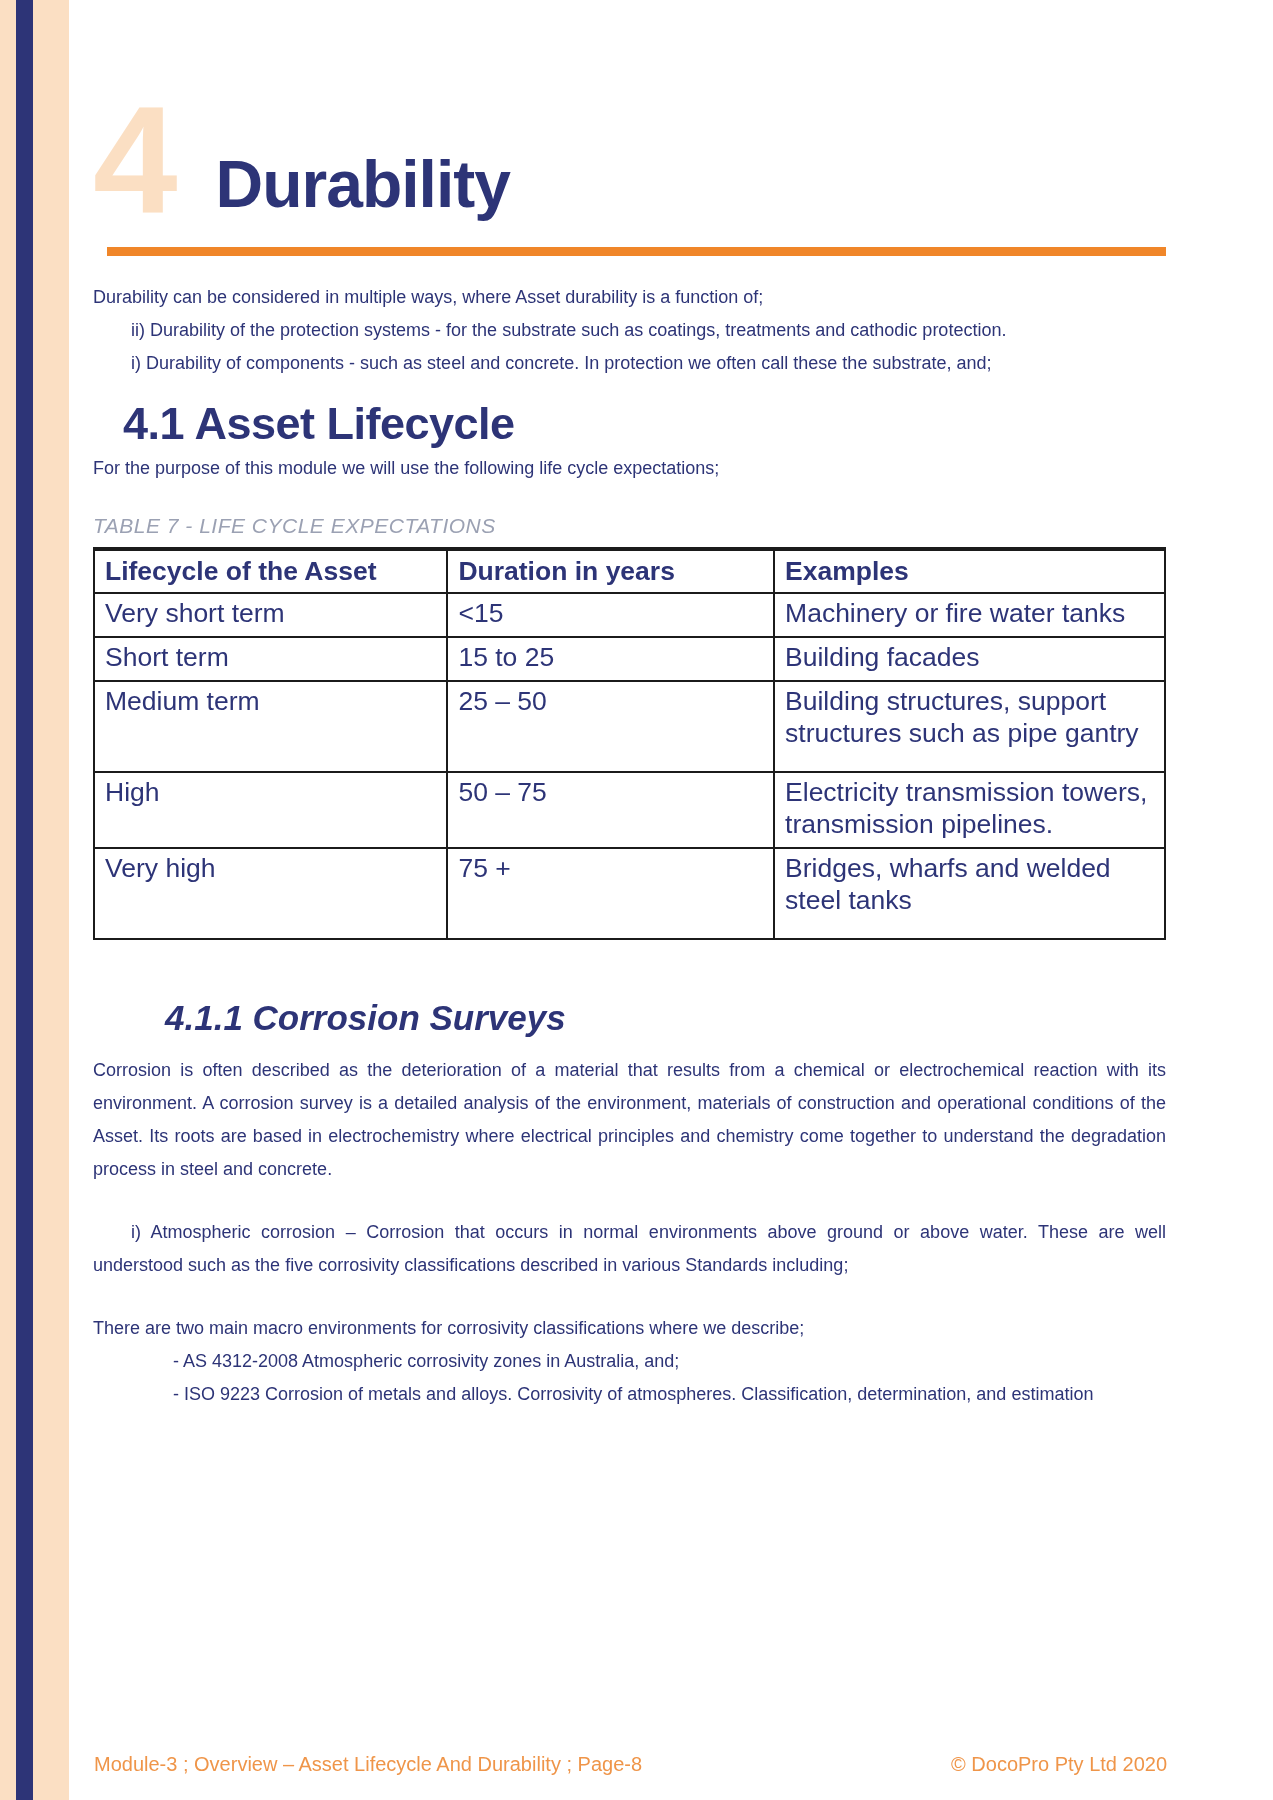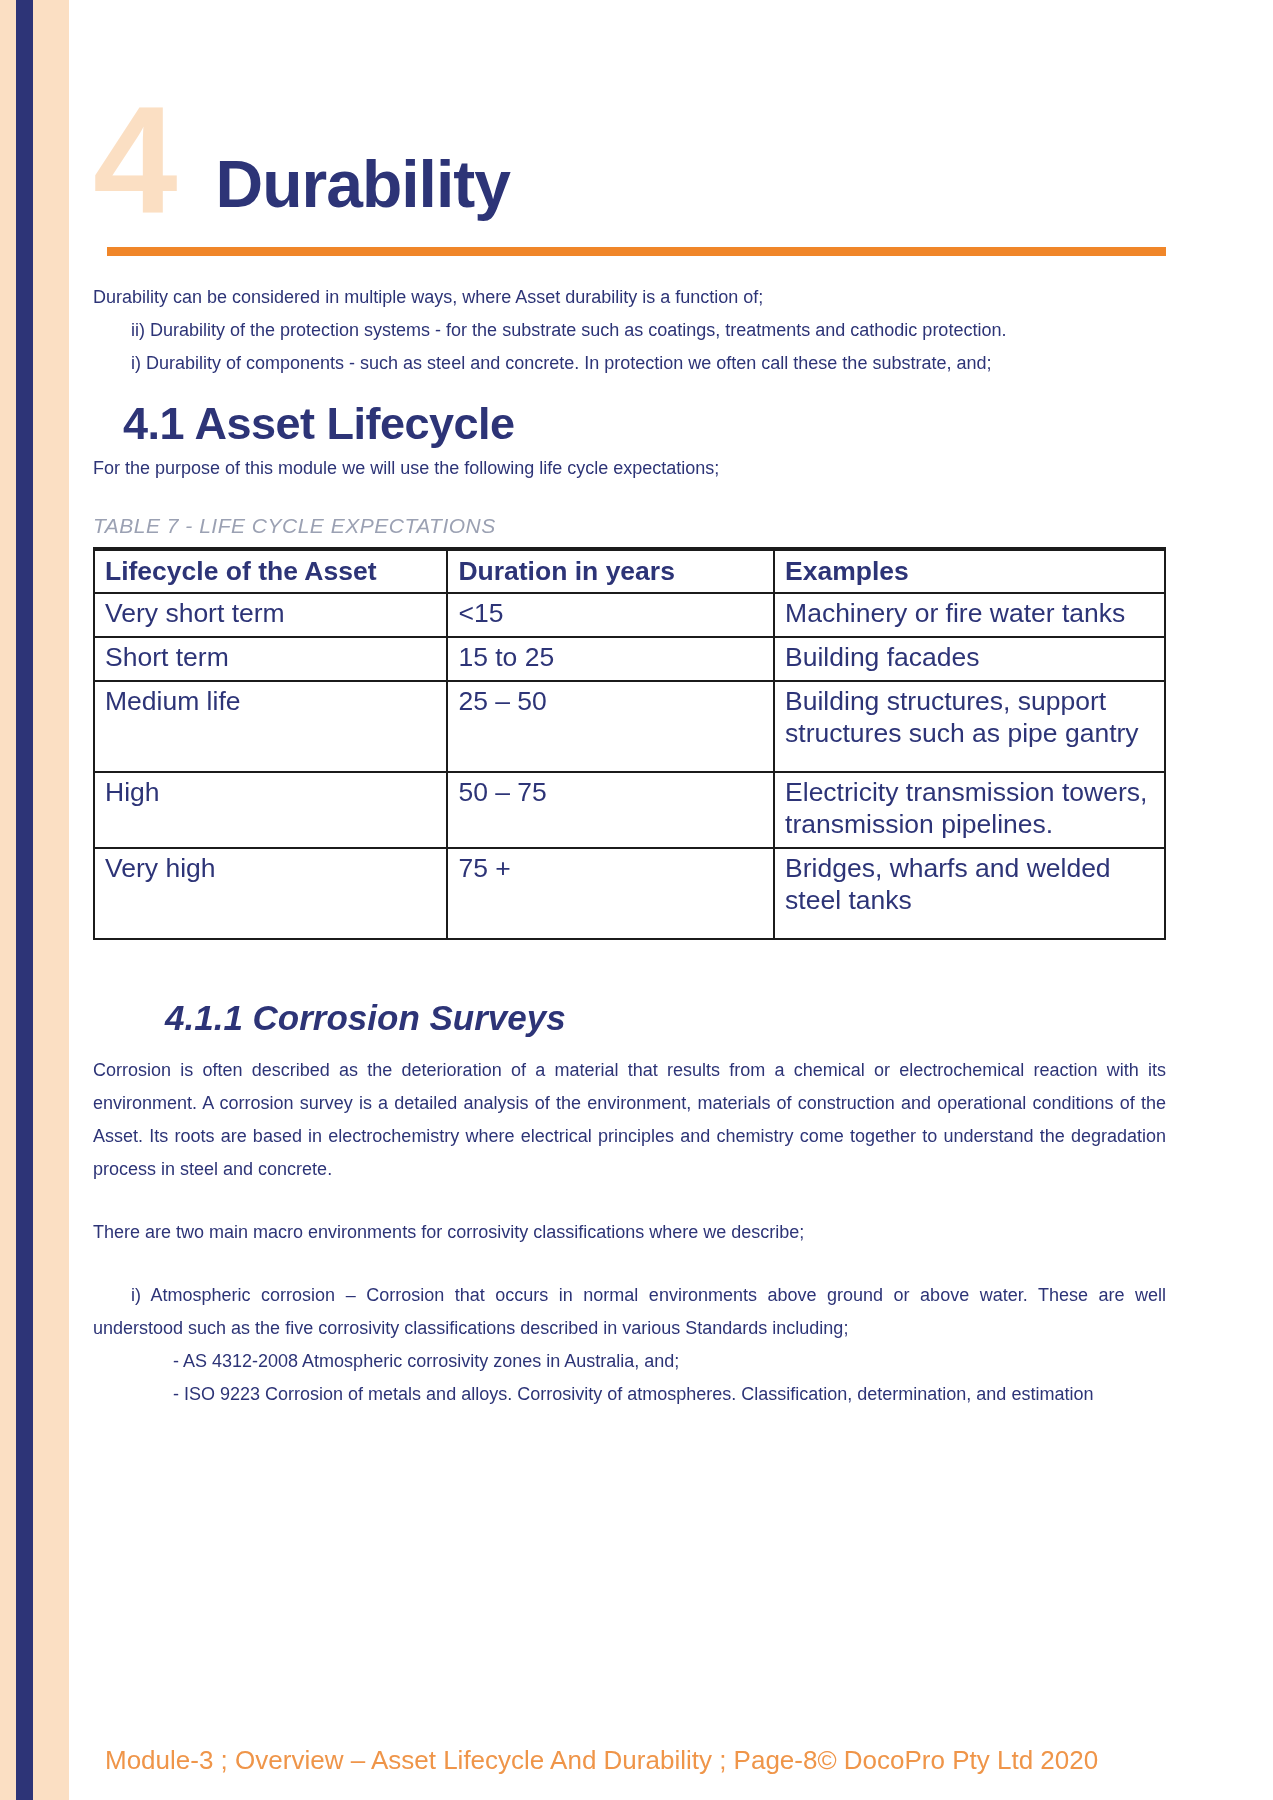--- a/index.html
+++ b/index.html
@@ -120,25 +120,26 @@
     font-style:italic;
     color:var(--navy);
     margin:58px 0 16px 72px;
   }
 
   .para-gap{margin-top:30px;}
   .hang{text-indent:80px;}
 
   .footer{
     position:absolute;
-    left:105px;
+    left:94px;
     width:1073px;
     bottom:24px;
     display:flex;
-    font-size:26px;
+    justify-content:space-between;
+    font-size:20px;
     color:var(--footer-orange);
   }
 </style>
 </head>
 <body>
 
 <div class="page">
   <div class="strip s1"></div>
   <div class="strip s2"></div>
   <div class="strip s3"></div>
@@ -175,43 +176,43 @@
           <td>Very short term</td>
           <td>&lt;15</td>
           <td>Machinery or fire water tanks</td>
         </tr>
         <tr>
           <td>Short term</td>
           <td>15 to 25</td>
           <td>Building facades</td>
         </tr>
         <tr class="pad-extra">
-          <td>Medium life</td>
+          <td>Medium term</td>
           <td>25 – 50</td>
           <td>Building structures, support structures such as pipe gantry</td>
         </tr>
         <tr>
           <td>High</td>
           <td>50 – 75</td>
           <td>Electricity transmission towers, transmission pipelines.</td>
         </tr>
         <tr class="pad-extra">
           <td>Very high</td>
           <td>75 +</td>
           <td>Bridges, wharfs and welded steel tanks</td>
         </tr>
       </tbody>
     </table>
 
     <div class="h3">4.1.1 Corrosion Surveys</div>
 
     <div class="body-text">
       <p>Corrosion is often described as the deterioration of a material that results from a chemical or electrochemical reaction with its environment. A corrosion survey is a detailed analysis of the environment, materials of construction and operational conditions of the Asset. Its roots are based in electrochemistry where electrical principles and chemistry come together to understand the degradation process in steel and concrete.</p>
+      <p class="para-gap indent-first">i) Atmospheric corrosion – Corrosion that occurs in normal environments above ground or above water. These are well understood such as the five corrosivity classifications described in various Standards including;</p>
       <p class="para-gap">There are two main macro environments for corrosivity classifications where we describe;</p>
-      <p class="para-gap indent-first">i) Atmospheric corrosion – Corrosion that occurs in normal environments above ground or above water. These are well understood such as the five corrosivity classifications described in various Standards including;</p>
       <p class="hang">- AS 4312-2008 Atmospheric corrosivity zones in Australia, and;</p>
       <p class="hang">- ISO 9223 Corrosion of metals and alloys. Corrosivity of atmospheres. Classification, determination, and estimation</p>
     </div>
 
   </div>
 
   <div class="footer">
     <span>Module-3 ; Overview – Asset Lifecycle And Durability ; Page-8</span>
     <span>© DocoPro Pty Ltd 2020</span>
   </div>

